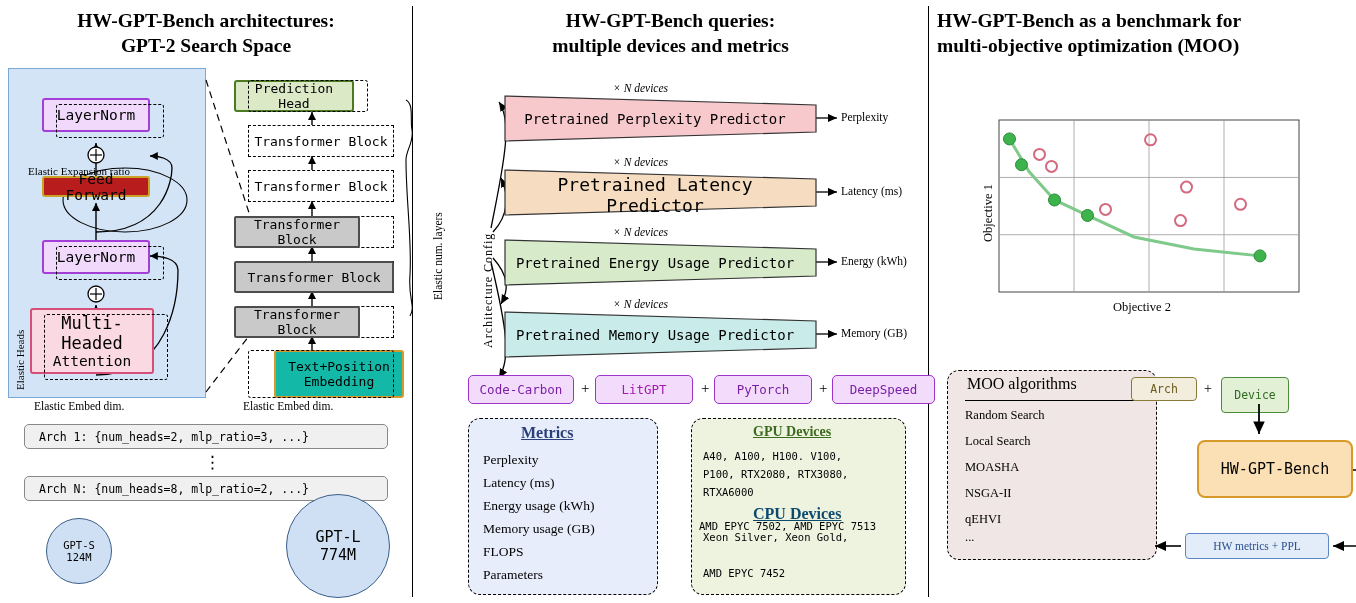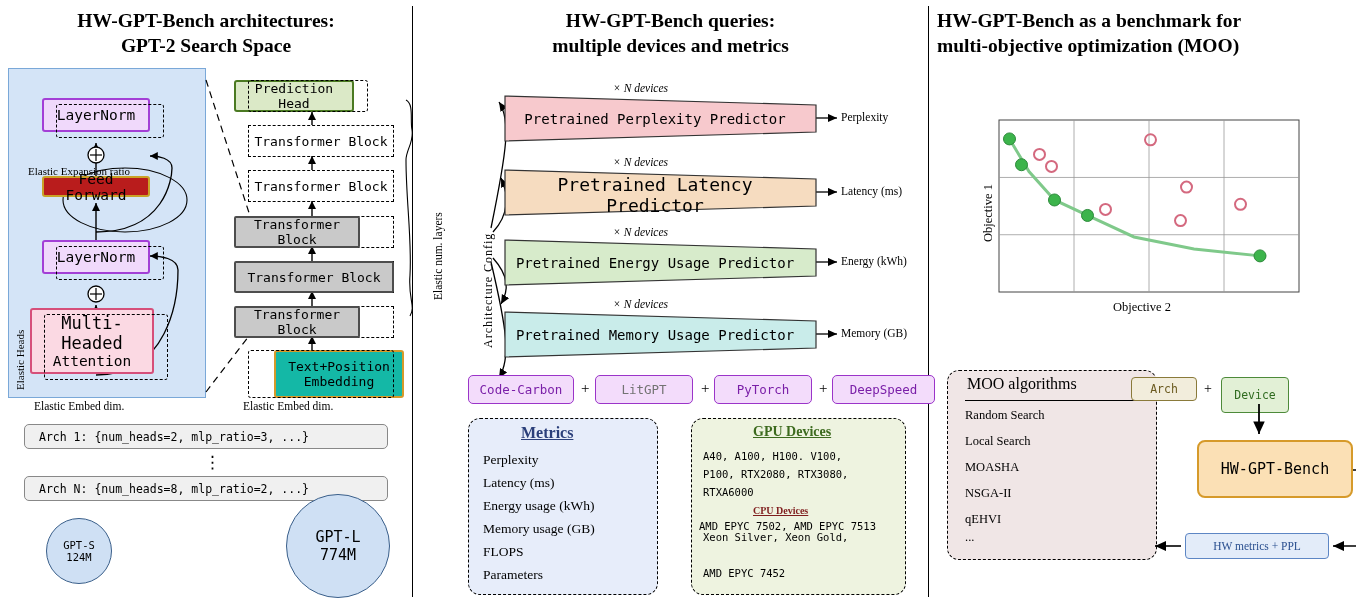--- a/index.html
+++ b/index.html
@@ -188,21 +188,21 @@
     <div class="lbl" style="left:428px;top:111px;font-size:11.5px;">Perplexity</div>
     <div class="lbl" style="left:428px;top:185px;font-size:11.5px;">Latency (ms)</div>
     <div class="lbl" style="left:428px;top:255px;font-size:11.5px;">Energy (kWh)</div>
     <div class="lbl" style="left:428px;top:327px;font-size:11.5px;">Memory (GB)</div>
 
     <div class="box" style="left:55px;top:375px;width:106px;height:29px;border:1.6px solid #9b34c9;background:#f3dcfb;border-radius:5px;">
       <span class="mono" style="font-size:12.5px;color:#7a1fa8;">Code-Carbon</span>
     </div>
     <div class="lbl" style="left:168px;top:380px;font-size:15px;">+</div>
     <div class="box" style="left:182px;top:375px;width:98px;height:29px;border:1.6px solid #9b34c9;background:#f3dcfb;border-radius:5px;">
-      <span class="mono" style="font-size:12.5px;color:#737373;">LitGPT</span>
+      <span class="mono" style="font-size:12.5px;color:#a21caf;">LitGPT</span>
     </div>
     <div class="lbl" style="left:288px;top:380px;font-size:15px;">+</div>
     <div class="box" style="left:301px;top:375px;width:98px;height:29px;border:1.6px solid #9b34c9;background:#f3dcfb;border-radius:5px;">
       <span class="mono" style="font-size:12.5px;color:#7a1fa8;">PyTorch</span>
     </div>
     <div class="lbl" style="left:406px;top:380px;font-size:15px;">+</div>
     <div class="box" style="left:419px;top:375px;width:103px;height:29px;border:1.6px solid #9b34c9;background:#f3dcfb;border-radius:5px;">
       <span class="mono" style="font-size:12.5px;color:#7a1fa8;">DeepSpeed</span>
     </div>
 
@@ -213,21 +213,21 @@
     <div class="lbl" style="left:70px;top:498px;font-size:13.5px;">Energy usage (kWh)</div>
     <div class="lbl" style="left:70px;top:521px;font-size:13.5px;">Memory usage (GB)</div>
     <div class="lbl" style="left:70px;top:544px;font-size:13.5px;">FLOPS</div>
     <div class="lbl" style="left:70px;top:567px;font-size:13.5px;">Parameters</div>
 
     <div class="dashbox" style="left:278px;top:418px;width:215px;height:177px;border-radius:12px;background:#eef3e0;"></div>
     <div class="lbl" style="left:340px;top:424px;font-size:14px;color:#3c6a1e;text-decoration:underline;font-weight:bold;">GPU Devices</div>
     <div class="lbl" style="left:290px;top:450px;font-size:10.5px;font-family:'DejaVu Sans Mono',monospace;">A40, A100, H100. V100,</div>
     <div class="lbl" style="left:290px;top:468px;font-size:10.5px;font-family:'DejaVu Sans Mono',monospace;">P100, RTX2080, RTX3080,</div>
     <div class="lbl" style="left:290px;top:486px;font-size:10.5px;font-family:'DejaVu Sans Mono',monospace;">RTXA6000</div>
-    <div class="lbl" style="left:340px;top:505px;font-size:10px;color:#7f1d1d;text-decoration:underline;font-weight:bold;">CPU Devices</div>
+    <div class="lbl" style="left:340px;top:505px;font-size:16px;color:#0c4a6e;text-decoration:underline;font-weight:bold;">CPU Devices</div>
     <div class="lbl" style="left:290px;top:531px;font-size:10.5px;font-family:'DejaVu Sans Mono',monospace;">Xeon Silver, Xeon Gold,</div>
     <div class="lbl" style="left:286px;top:520px;font-size:10.5px;font-family:'DejaVu Sans Mono',monospace;">AMD EPYC 7502, AMD EPYC 7513</div>
     <div class="lbl" style="left:290px;top:567px;font-size:10.5px;font-family:'DejaVu Sans Mono',monospace;">AMD EPYC 7452</div>
   </div>
 
   <div class="col" style="left:929px;width:427px;">
     <div class="title" style="position:absolute;left:0;top:8px;width:427px;text-align:left;padding-left:8px;box-sizing:border-box;">
       <div>HW-GPT-Bench as a benchmark for</div>
       <div>multi-objective optimization (MOO)</div>
     </div>

